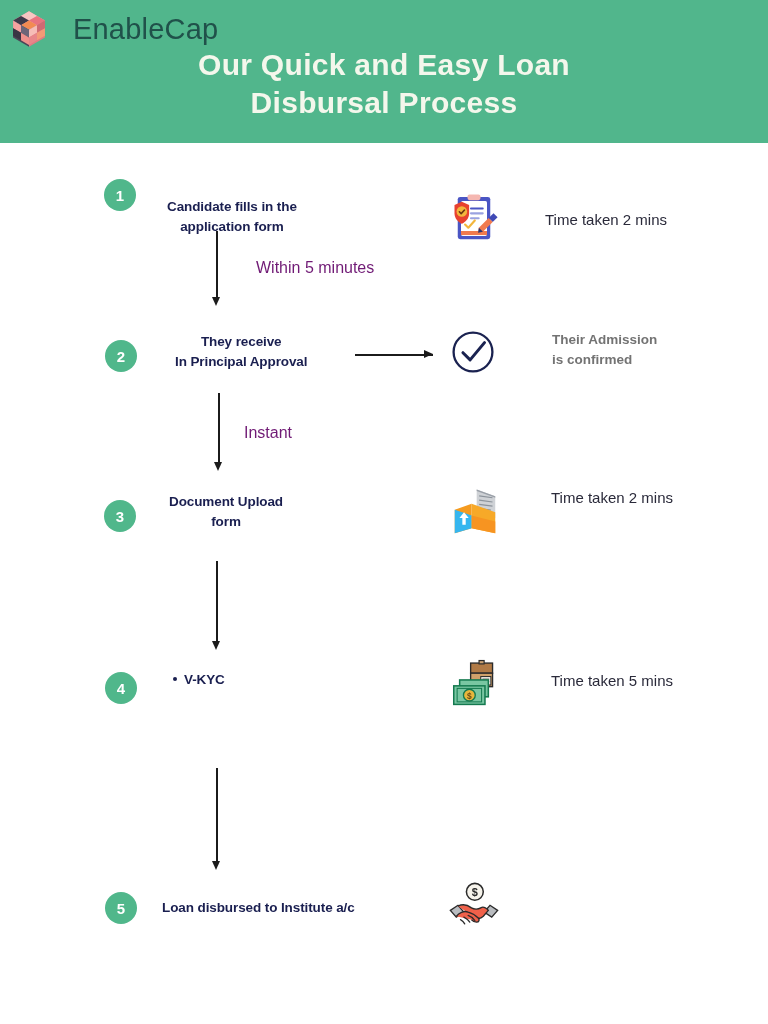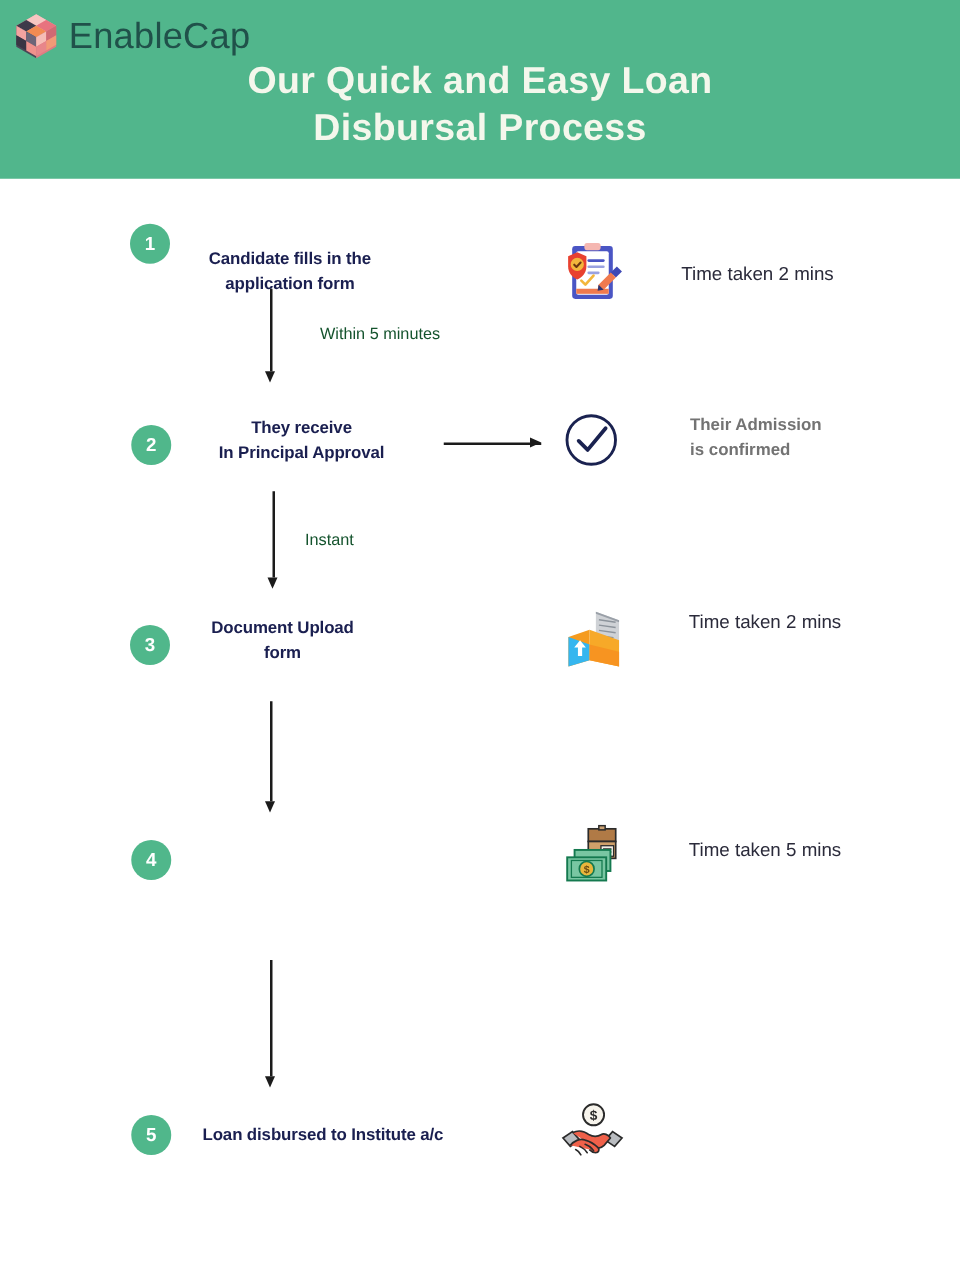--- a/index.html
+++ b/index.html
@@ -12,21 +12,21 @@
   .page { position: relative; width: 768px; height: 1024px; background: #ffffff; }
 
   
   .header {
     position: absolute; left: 0; top: 0;
     width: 768px; height: 143px;
     background: #51B68C;
   }
   .brand {
     position: absolute; left: 8px; top: 8px;
-    display: flex; align-items: center; gap: 5px;
+    display: flex; align-items: center; gap: 23px;
   }
   .brand-logo { width: 42px; height: 42px; display: block; }
   .brand-name {
     font-size: 29px; font-weight: 400; letter-spacing: .2px;
     color: #20514a; font-family: "Liberation Sans", sans-serif;
   }
   .header-title {
     position: absolute; left: 0; top: 46px; width: 768px;
     text-align: center; color: #F4F7EC;
     font-size: 30px; font-weight: bold; line-height: 38px;
@@ -73,21 +73,21 @@
   
   .conn { position: absolute; }
   .conn-line { position: absolute; left: 0; top: 0; width: 1.6px; background: #1b1b1b; }
   .conn-head {
     position: absolute; left: -3.6px; width: 0; height: 0;
     border-left: 4.6px solid transparent; border-right: 4.6px solid transparent;
     border-top: 9px solid #1b1b1b;
   }
   .conn-label {
     position: absolute; white-space: nowrap;
-    font-size: 13px; color: #14532d; font-weight: 400;
+    font-size: 16px; color: #701a75; font-weight: 400;
   }
 
   .harrow { position: absolute; height: 10px; }
   .harrow .hl { position: absolute; left: 0; top: 4px; height: 1.6px; background: #1b1b1b; width: 100%; }
   .harrow .hh {
     position: absolute; right: 0; top: 0.1px; width: 0; height: 0;
     border-top: 4.6px solid transparent; border-bottom: 4.6px solid transparent;
     border-left: 9px solid #1b1b1b;
   }
 </style>
@@ -234,20 +234,21 @@
       <div class="conn-line" style="height:80px"></div>
       <div class="conn-head" style="top:80px"></div>
       <div class="conn-label" style="left:41px;top:32px"></div>
     </div>
 
     <div class="step" style="top:515px;height:94px">
       <div class="num-badge" style="left:105px;top:14px">4</div>
 
       <div class="step-text" style="left:162px;top:11px">
         <ul class="bullets">
+          <li>V-KYC</li>
         </ul>
       </div>
 
       <div class="icon-slot" style="left:447px;top:0px">
         <svg width="54" height="54" viewBox="0 0 64 64" xmlns="http://www.w3.org/2000/svg">
           <rect x="28" y="6" width="26" height="12" fill="#b07a46" stroke="#2b2b2b" stroke-width="1.6"></rect>
           <rect x="38" y="3" width="6" height="4" fill="#caa173" stroke="#2b2b2b" stroke-width="1.4"></rect>
           <rect x="28" y="18" width="26" height="16" fill="#cfa06a" stroke="#2b2b2b" stroke-width="1.6"></rect>
           <rect x="40" y="22" width="12" height="10" fill="#f2efe6" stroke="#2b2b2b" stroke-width="1.2"></rect>
           <line x1="42" y1="25" x2="50" y2="25" stroke="#2b2b2b" stroke-width="1"></line>

